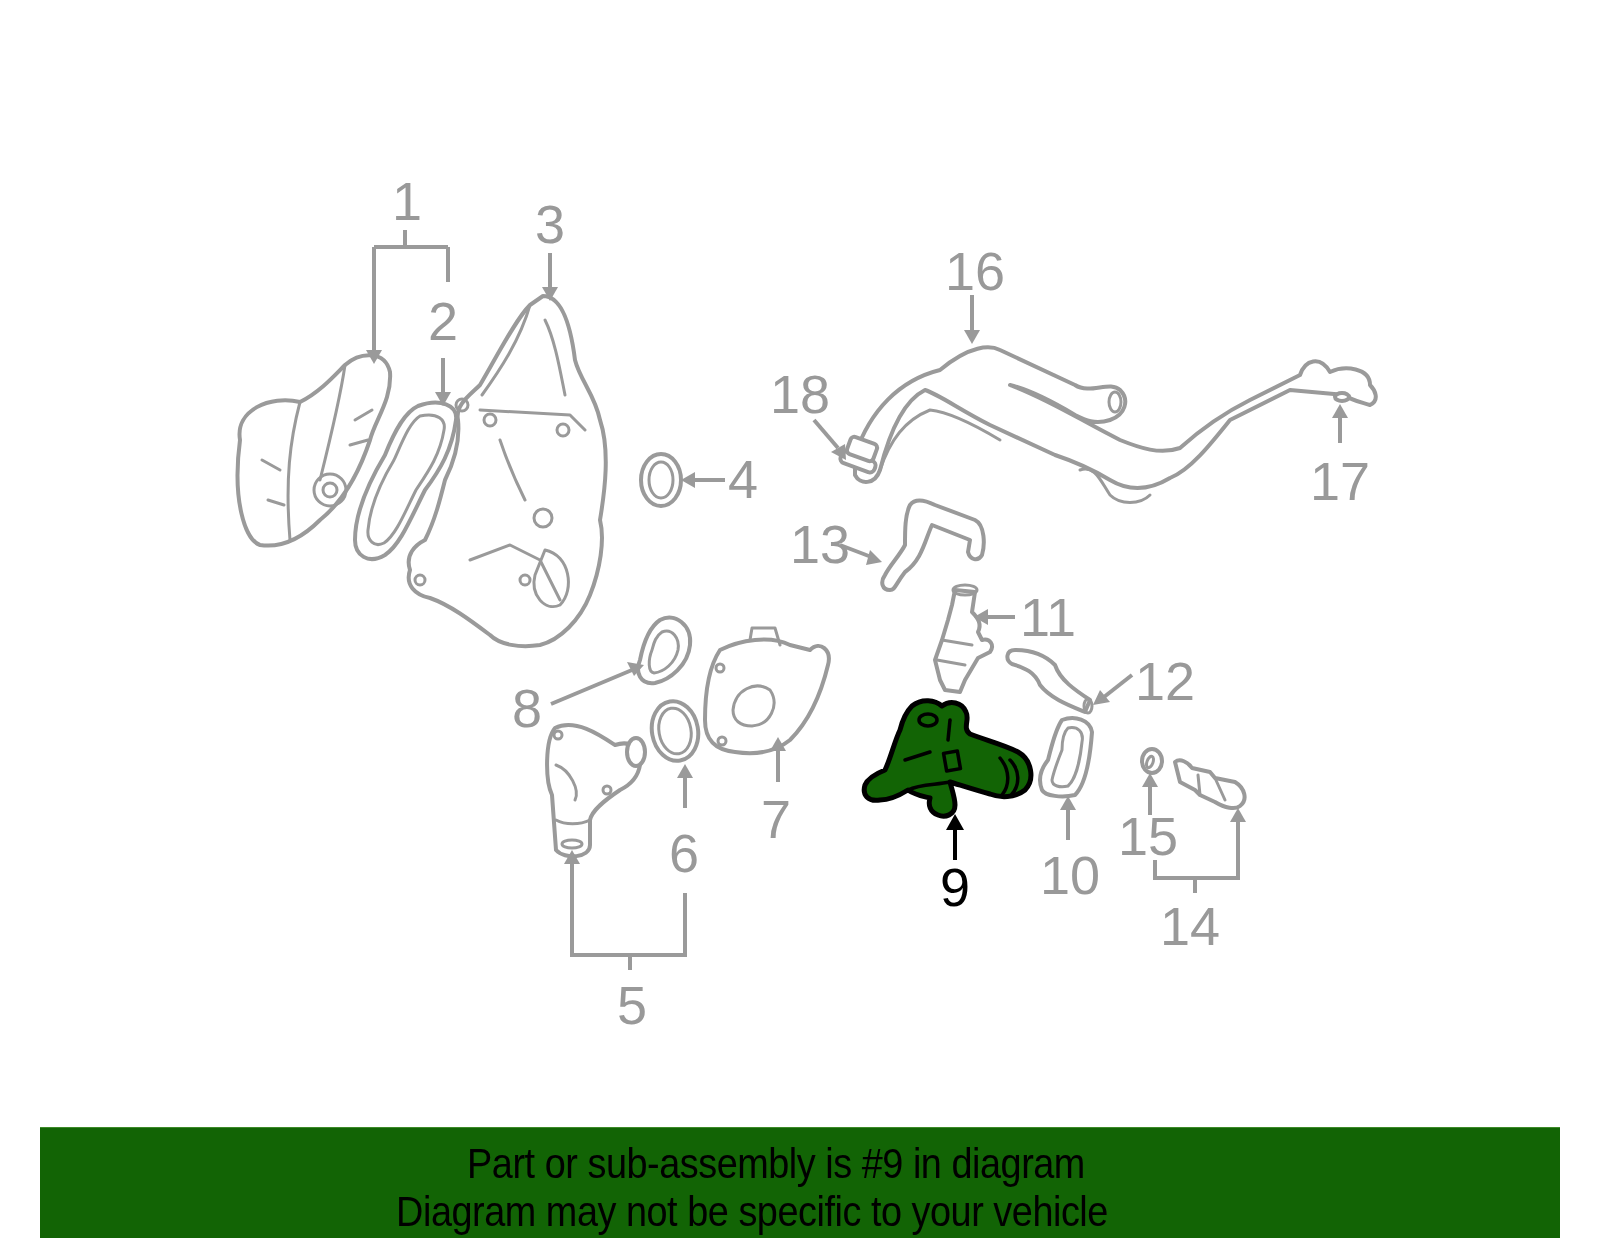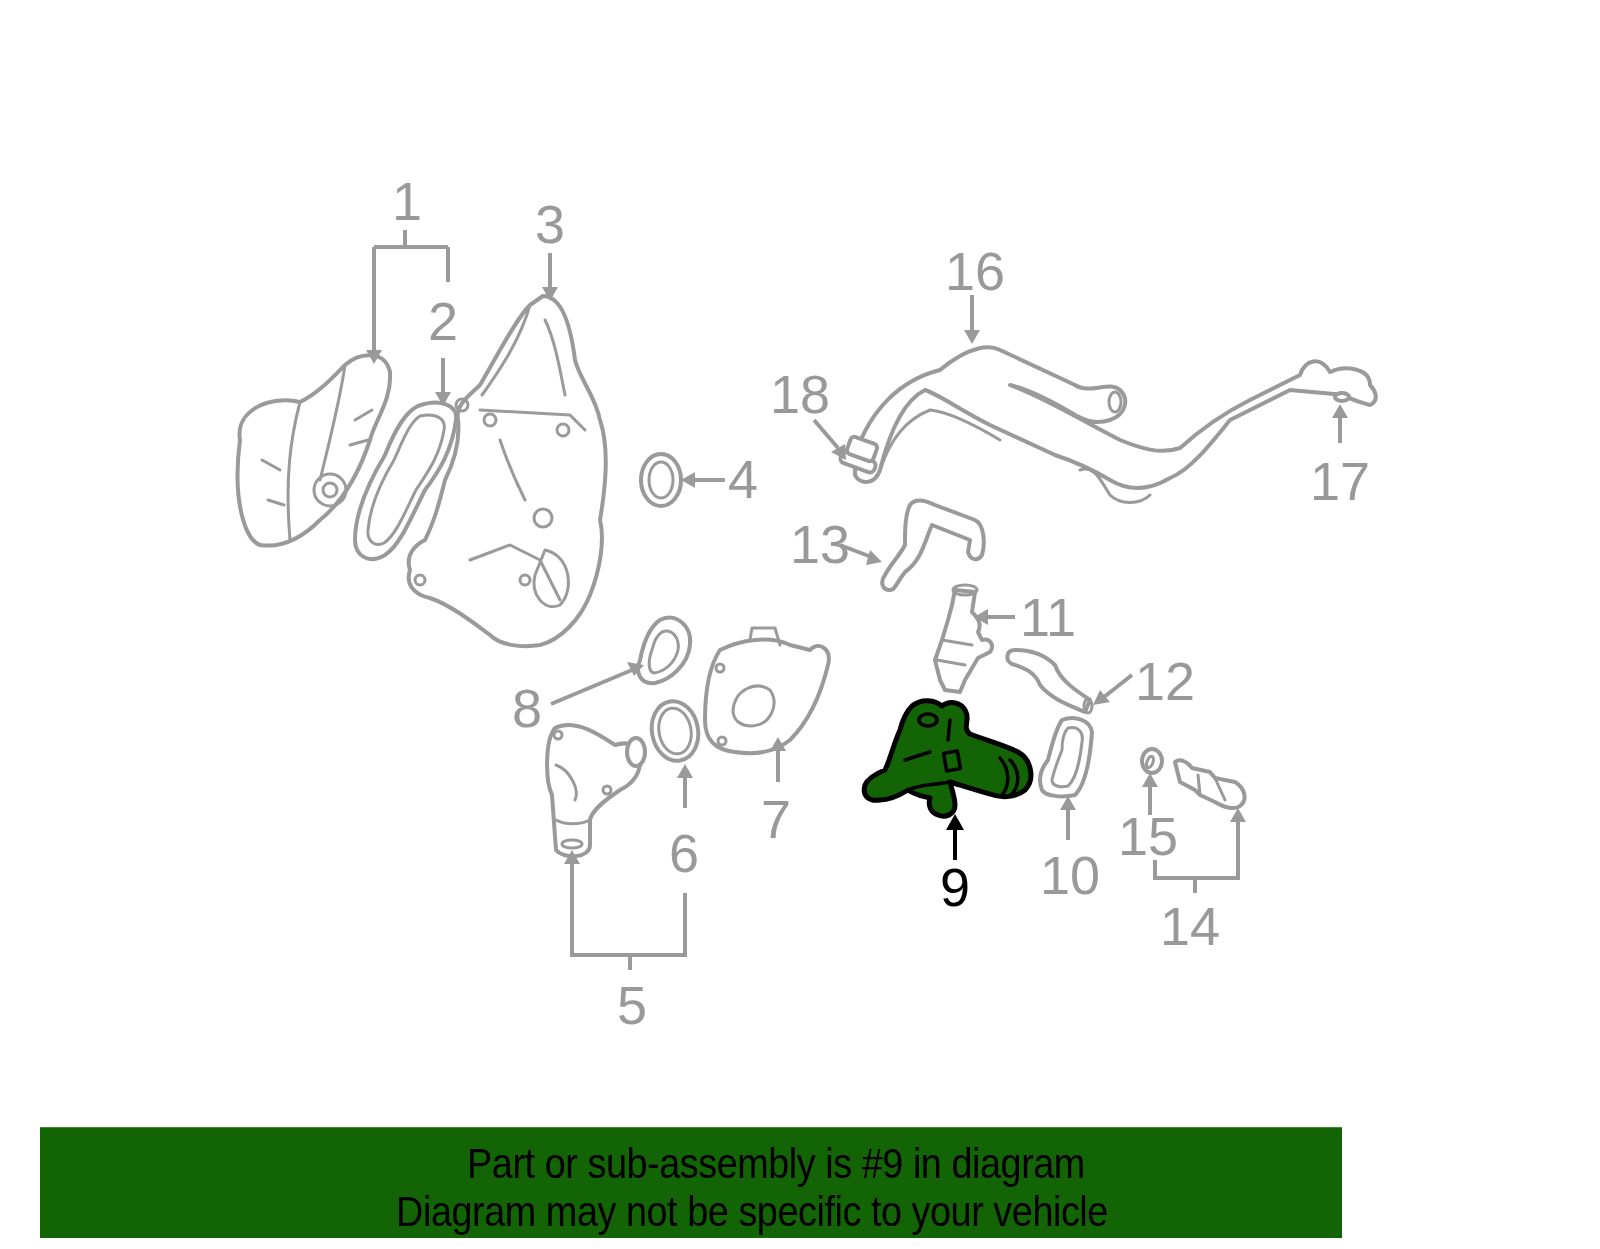--- a/index.html
+++ b/index.html
@@ -6,21 +6,21 @@
   body { width: 1600px; height: 1249px; position: relative; overflow: hidden; font-family: "Liberation Sans", sans-serif; }
   #diagram { position: absolute; left: 0; top: 0; width: 1600px; height: 1110px; }
   .lbl { font-family: "Liberation Sans", sans-serif; font-size: 54px; fill: #999999; }
   .lbl-active { font-family: "Liberation Sans", sans-serif; font-size: 54px; fill: #000000; }
   .part { fill: #ffffff; stroke: #9a9a9a; stroke-width: 4; stroke-linejoin: round; stroke-linecap: round; }
   .detail { fill: none; stroke: #9a9a9a; stroke-width: 3; stroke-linejoin: round; stroke-linecap: round; }
   .leader { fill: none; stroke: #9a9a9a; stroke-width: 4; }
   .leader-active { fill: none; stroke: #000000; stroke-width: 4; }
   .hl { fill: #126405; stroke: #000000; stroke-width: 5; stroke-linejoin: round; }
   .hl-detail { fill: none; stroke: #000000; stroke-width: 3.5; stroke-linejoin: round; stroke-linecap: round; }
-  #banner { position: absolute; left: 40px; top: 1127px; width: 1302px; height: 111px; background: #126405; border-top: 1px solid #3d8a28; box-sizing: border-box; }
+  #banner { position: absolute; left: 40px; top: 1127px; width: 1520px; height: 111px; background: #126405; border-top: 1px solid #3d8a28; box-sizing: border-box; }
   .banner-line { position: absolute; left: 0; width: 1520px; text-align: center; color: #000; font-size: 42px; line-height: 48px; letter-spacing: -0.5px; transform: scaleX(0.9); transform-origin: 50% 50%; }
   #banner-line-1 { top: 12px; margin-left: -24px; }
   #banner-line-2 { top: 60px; margin-left: -48px; }
 </style>
 </head>
 <body>
 
 <svg id="diagram" viewBox="0 0 1600 1110" xmlns="http://www.w3.org/2000/svg">
 
   <g>

